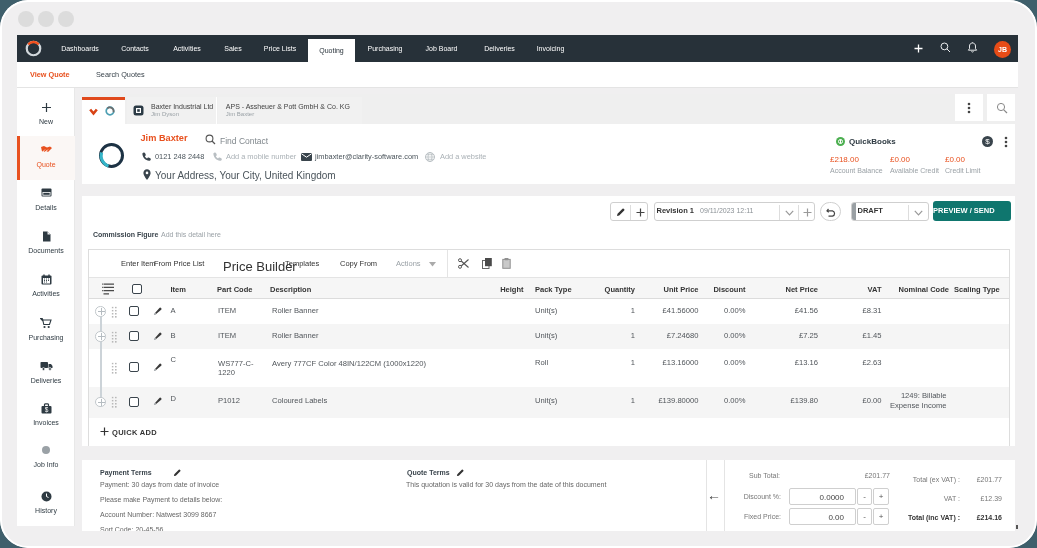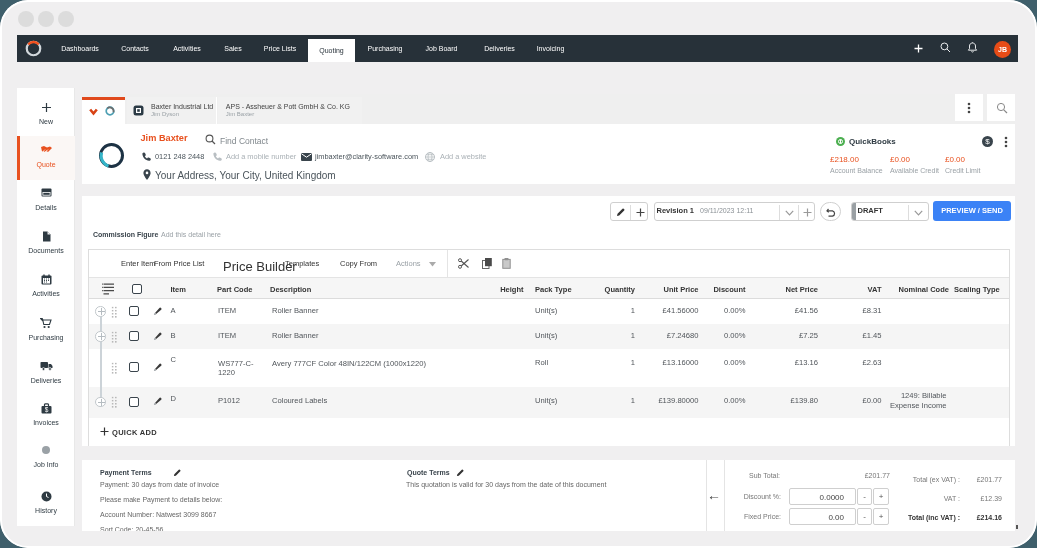--- a/index.html
+++ b/index.html
@@ -33,21 +33,21 @@
 .inputbox { position:absolute; background:#fff; border:1px solid #cfcfcf; border-radius:3px; }
 .th { top:6.5px; font-size:7.5px; color:#333; }
 .chk { position:absolute; width:10px; height:10px; border:1.5px solid #3a444c; border-radius:2px; background:#fff; }
 .cell { position:absolute; font-size:7.6px; color:#50555a; white-space:nowrap; }
 .exp { position:absolute; width:10.5px; height:10.5px; border:1px solid #c2c8cc; border-radius:50%; background:#fff; z-index:2; }
 .exp:before { content:""; position:absolute; left:1.8px; top:4.3px; width:7px; height:1px; background:#b5bcc1; }
 .exp:after { content:""; position:absolute; left:4.8px; top:1.3px; width:1px; height:7px; background:#b5bcc1; }
 .dots6 { position:absolute; width:6px; height:13px;
   background-image:radial-gradient(circle, #b8b8b8 0.8px, transparent 0.95px);
   background-size:3.2px 3.1px; }
-.btn-orange { position:absolute; background:#3b82f6; border-radius:3px; color:#fff; font-weight:bold; text-align:center; }
+.btn-orange { position:absolute; background:#0f766e; border-radius:3px; color:#fff; font-weight:bold; }
 svg { display:block; }
 </style>
 </head>
 <body>
 <div class="window">
   <div style="position:absolute; left:0; top:0; width:1037px; height:548px; border:2.5px solid #fff; border-radius:28px; box-sizing:border-box; z-index:90; pointer-events:none;"></div>
 
   <div class="dot" style="left:18px;"></div>
   <div class="dot" style="left:38px;"></div>
   <div class="dot" style="left:58px;"></div>
@@ -76,20 +76,24 @@
         <path d="M6.9 6.9 L10 10" stroke="#eceef0" stroke-width="1"></path>
       </svg>
     <svg class="abs" style="left:950px; top:7px;" width="11" height="11" viewBox="0 0 11 11">
         <path d="M5.5 1 C3.6 1 2.5 2.4 2.5 4 L2.5 6.7 L1.4 8.2 L9.6 8.2 L8.5 6.7 L8.5 4 C8.5 2.4 7.4 1 5.5 1 Z" fill="none" stroke="#e7e9eb" stroke-width="1"></path>
         <path d="M4.4 9.3 A1.2 1.2 0 0 0 6.6 9.3" fill="none" stroke="#e7e9eb" stroke-width="1"></path>
         <path d="M5.5 0.4 V1" stroke="#e7e9eb" stroke-width="1"></path>
       </svg>
     <div class="abs" style="left:977px; top:6px; width:17px; height:17px; border-radius:50%; background:#e84c17; color:#fff; font-size:7px; font-weight:bold; text-align:center; line-height:17px;">JB</div>
   </div>
 
+  <div class="subbar">
+    <div class="txt o b" style="left:13px; top:8px; font-size:7.3px;">View Quote</div>
+    <div class="txt" style="left:79px; top:8px; font-size:7.3px; color:#3a444c;">Search Quotes</div>
+  </div>
 
   <div class="sidebar">
     <div class="abs" style="left:0; top:47.5px; width:58px; height:44px; background:#fbf7f5; border-left:3px solid #e8511f;"></div>
     <div class="side-item" style="top:13.5px;">
       <span class="ic">
           <svg width="11" height="11" viewBox="0 0 11 11" style="margin:0 auto;">
             <path d="M5.5 1 V10 M1 5.5 H10" stroke="#2e3a42" stroke-width="1.2"></path>
           </svg>
         </span>New
     </div>

